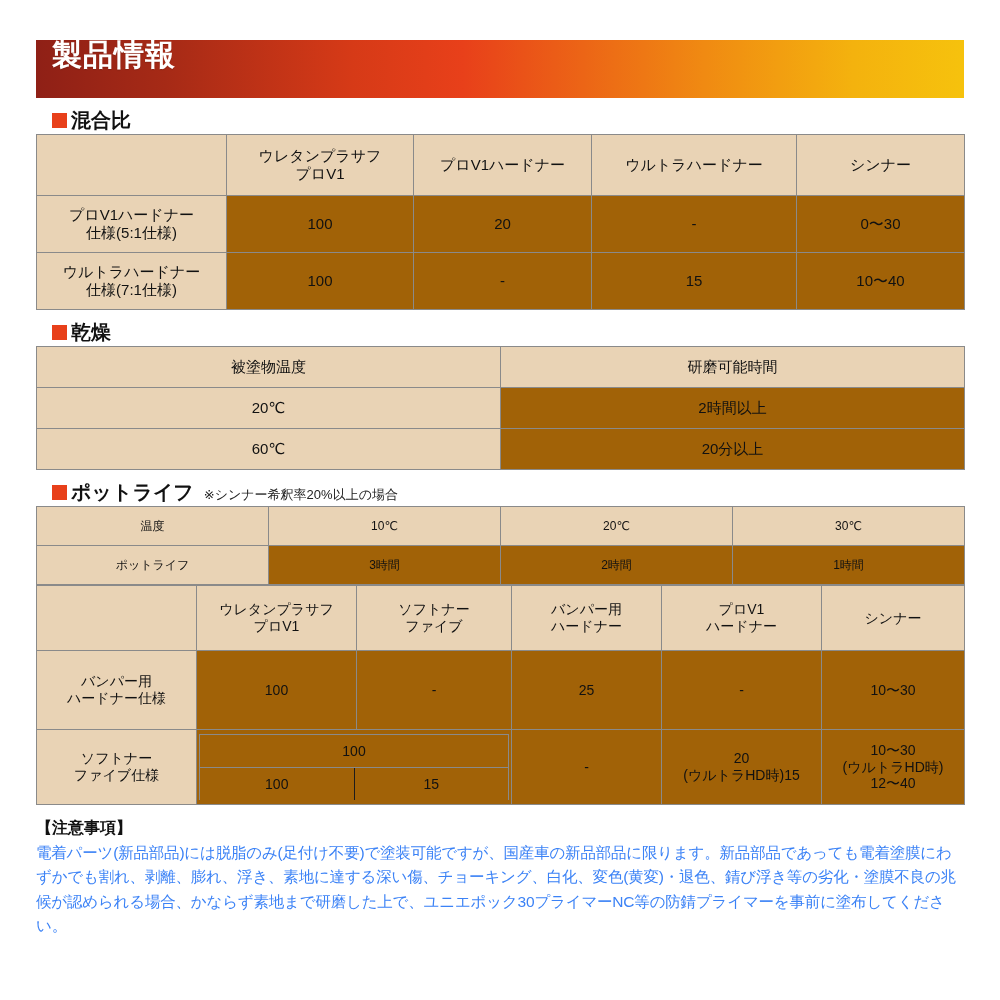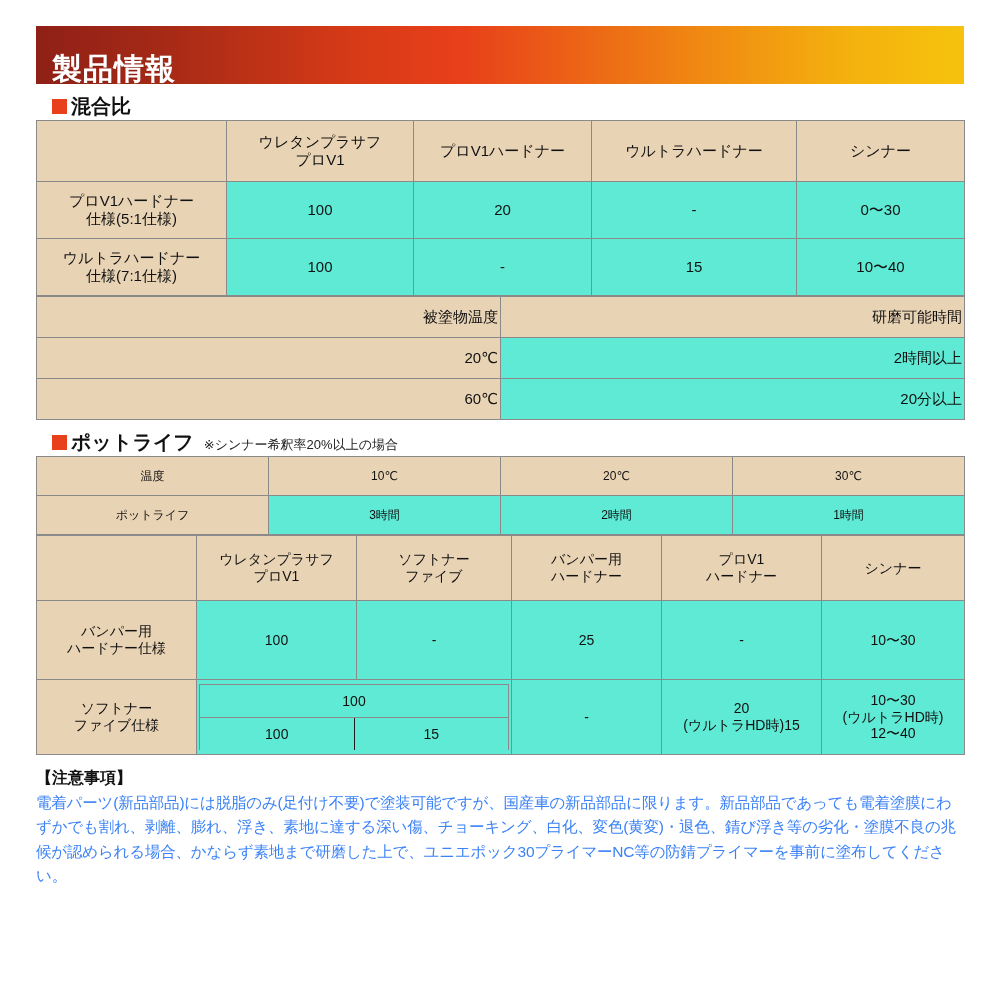--- a/index.html
+++ b/index.html
@@ -18,32 +18,32 @@
   #page {
     position: relative;
     width: 1000px;
     height: 1000px;
     box-sizing: border-box;
     padding: 0 36px;
   }
 
   
   .banner {
-    margin-top: 26px;
+    margin-top: 40px;
     height: 58px;
     background: linear-gradient(to right,
                 #8f2016 0%,
                 #a62a16 14%,
                 #d63a17 34%,
                 #e8401a 46%,
                 #f08a12 72%,
                 #f4b20e 88%,
                 #f6c20d 100%);
     display: flex;
-    align-items: flex-end;
+    align-items: flex-start;
     padding-left: 16px;
     box-sizing: border-box;
   }
   .banner-title {
     color: #ffffff;
     font-size: 30px;
     font-weight: bold;
     letter-spacing: 1px;
     line-height: 1;
     text-shadow: 0 1px 1px rgba(0,0,0,0.15);
@@ -90,29 +90,29 @@
   table.grid td, table.grid th {
     border: 1px solid #8a8a8a;
     text-align: center;
     vertical-align: middle;
     font-weight: normal;
     padding: 2px 2px;
     line-height: 1.18;
     color: #111;
   }
   .beige { background: #e9d3b5; }
-  .white { background: #5eead4; }
+  .white { background: #a16207; }
 
   
   #tbl-mix td { height: 52px; }
   #tbl-mix tr.head td { height: 56px; font-size: 15px; }
   #tbl-mix td.rowhead { font-size: 15px; }
 
   
-  #tbl-dry td { height: 36px; font-size: 15px; text-align: right; }
+  #tbl-dry td { height: 36px; font-size: 15px; }
 
   
   #tbl-pot td { height: 34px; font-size: 12px; }
 
   
   #tbl-resin td { font-size: 14px; }
   #tbl-resin tr.head td { height: 60px; }
   #tbl-resin td.rowhead { font-size: 14px; }
   .subtable {
     width: 100%;
@@ -204,20 +204,24 @@
           <span>仕様(7:1仕様)</span>
         </td>
         <td class="white">100</td>
         <td class="white">-</td>
         <td class="white">15</td>
         <td class="white">10〜40</td>
       </tr>
     </tbody>
   </table>
 
+  <div class="section-head">
+    <span class="bullet"></span>
+    <span class="section-label">乾燥</span>
+  </div>
 
   <table class="grid" id="tbl-dry">
     <colgroup>
         <col style="width:464px">
         <col style="width:464px">
       </colgroup>
     <tbody>
       <tr>
         <td class="beige">被塗物温度</td>
         <td class="beige">研磨可能時間</td>

